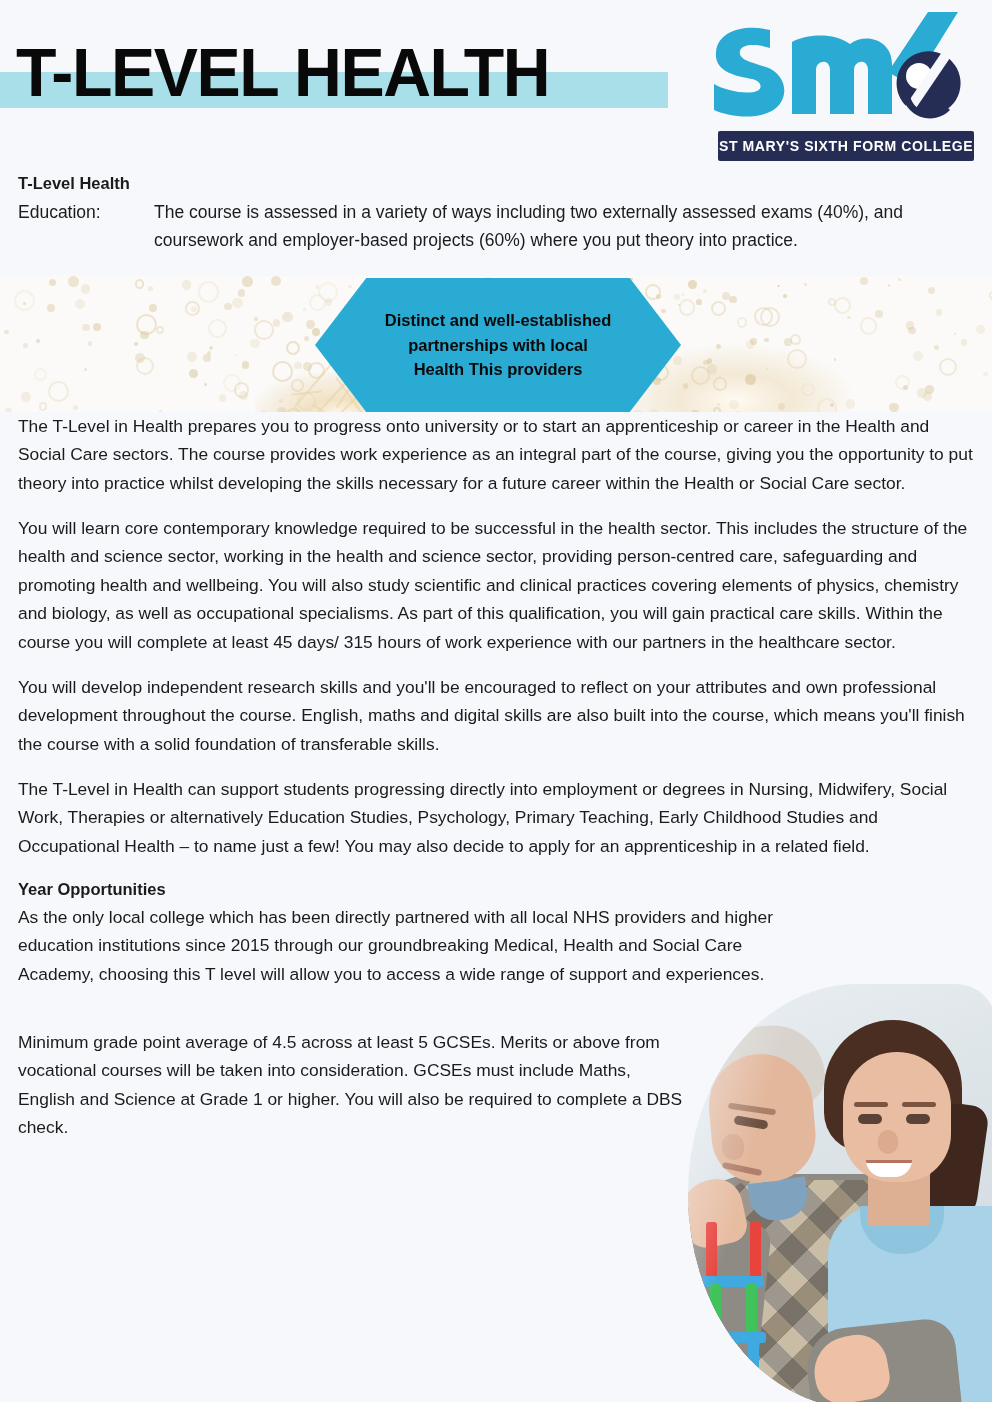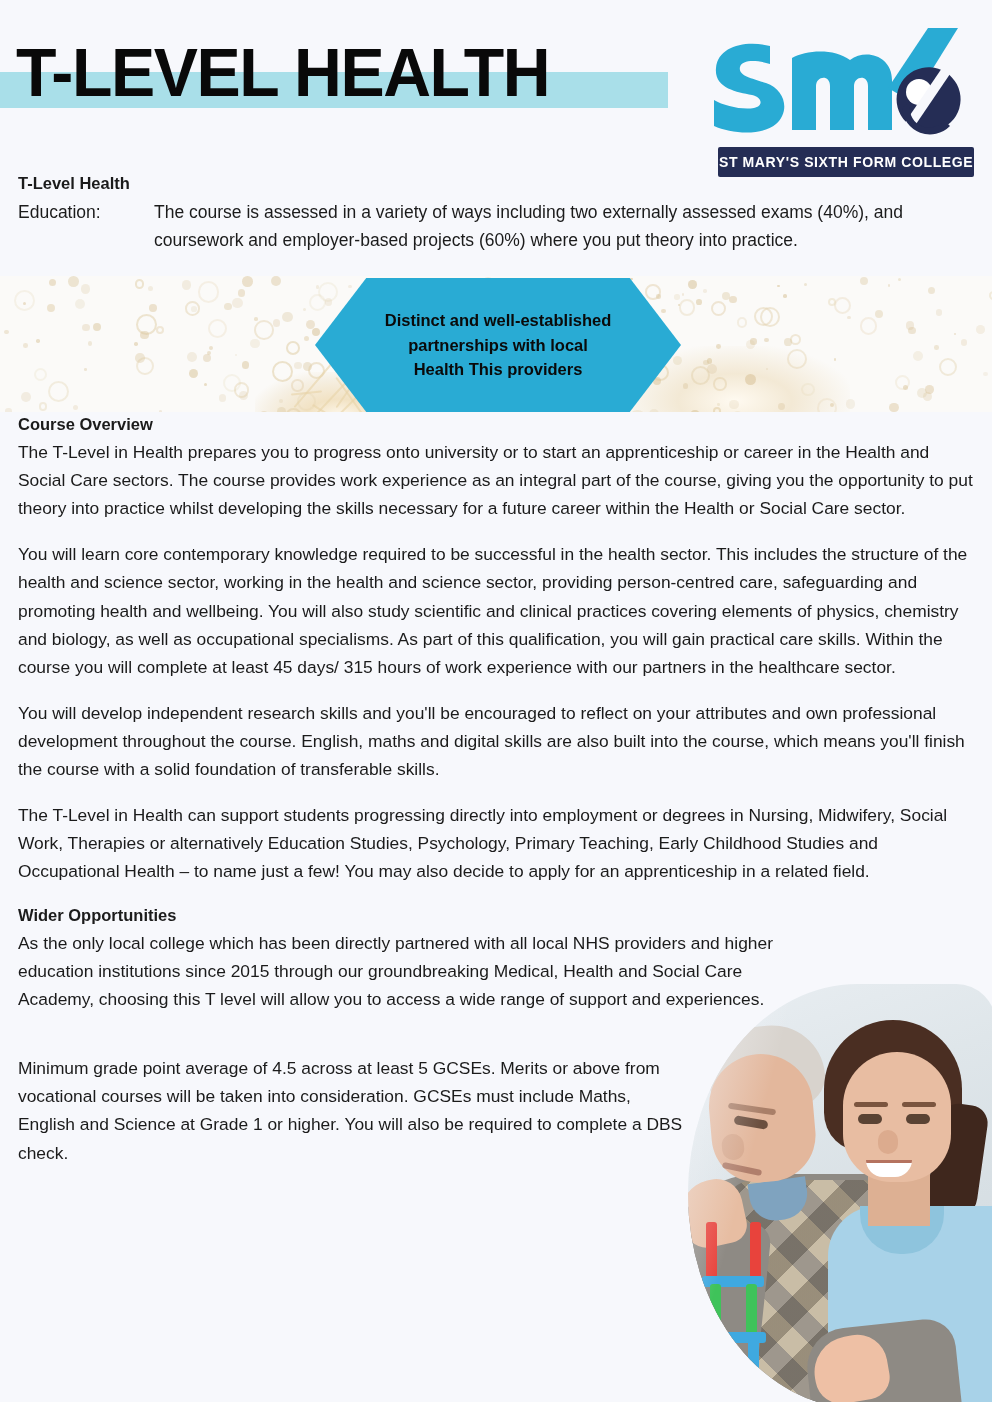--- a/index.html
+++ b/index.html
@@ -45,21 +45,21 @@
     white-space: nowrap;
     font-family: "Liberation Sans", sans-serif;
     transform: scaleX(0.96);
     transform-origin: left top;
   }
 
   
   #logo {
     position: absolute;
     right: 18px;
-    top: 26px;
+    top: 10px;
     width: 268px;
     height: 152px;
   }
   #logo-mark {
     position: absolute;
     left: 0; top: 0;
     width: 268px;
     height: 112px;
   }
   #logo-bar {
@@ -688,34 +688,33 @@
         <div class="spark" style="width: 72.2926px; height: 2px; border-radius: 2px; left: 320.506px; top: 101.048px; background: rgb(232, 211, 168); opacity: 0.6; transform: rotate(-54.8432deg);"></div>
       </div>
   </div>
 
   <div id="hexagon">
     <div id="hexagon-text">Distinct and well-established partnerships with local Health This providers</div>
   </div>
 
   <div id="body-sections">
     <div class="section">
-      <div class="section-heading">Course Overview</div>
       <div class="section-body">The T-Level in Health prepares you to progress onto university or to start an apprenticeship or career in the Health and Social Care sectors. The course provides work experience as an integral part of the course, giving you the opportunity to put theory into practice whilst developing the skills necessary for a future career within the Health or Social Care sector.</div>
     </div>
     <div class="section">
       <div class="section-body">You will learn core contemporary knowledge required to be successful in the health sector. This includes the structure of the health and science sector, working in the health and science sector, providing person-centred care, safeguarding and promoting health and wellbeing. You will also study scientific and clinical practices covering elements of physics, chemistry and biology, as well as occupational specialisms. As part of this qualification, you will gain practical care skills. Within the course you will complete at least 45 days/ 315 hours of work experience with our partners in the healthcare sector.</div>
     </div>
     <div class="section">
       <div class="section-body">You will develop independent research skills and you'll be encouraged to reflect on your attributes and own professional development throughout the course. English, maths and digital skills are also built into the course, which means you'll finish the course with a solid foundation of transferable skills.</div>
     </div>
     <div class="section">
       <div class="section-body">The T-Level in Health can support students progressing directly into employment or degrees in Nursing, Midwifery, Social Work, Therapies or alternatively Education Studies, Psychology, Primary Teaching, Early Childhood Studies and Occupational Health – to name just a few! You may also decide to apply for an apprenticeship in a related field.</div>
     </div>
     <div class="section narrow">
-      <div class="section-heading">Wider Opportunities</div>
+      <div class="section-heading">Year Opportunities</div>
       <div class="section-body">As the only local college which has been directly partnered with all local NHS providers and higher education institutions since 2015 through our groundbreaking Medical, Health and Social Care Academy, choosing this T level will allow you to access a wide range of support and experiences.</div>
     </div>
     <div class="section narrowest" style="margin-top:40px;">
       <div class="section-body">Minimum grade point average of 4.5 across at least 5 GCSEs. Merits or above from vocational courses will be taken into consideration. GCSEs must include Maths, English and Science at Grade 1 or higher. You will also be required to complete a DBS check.</div>
     </div>
   </div>
 
   <div id="photo">
     <div id="photo-inner">
       <div class="ph-man-body"></div>

